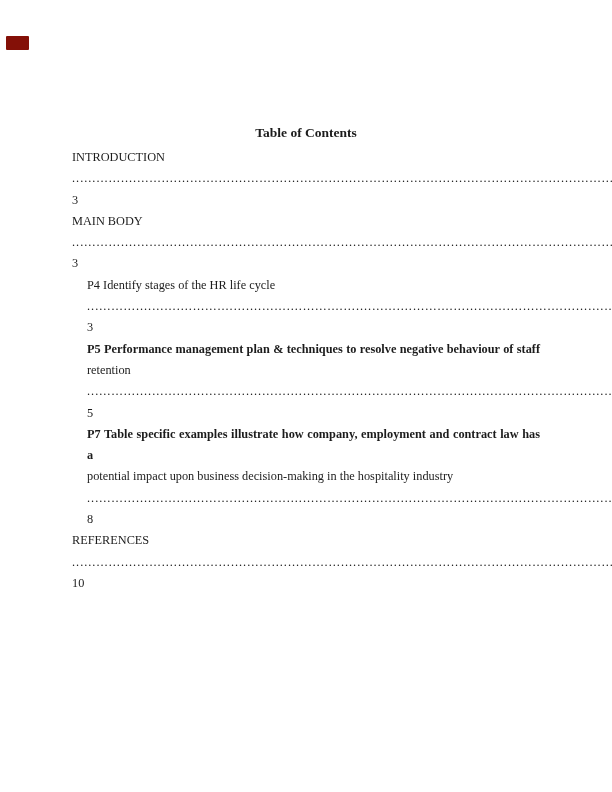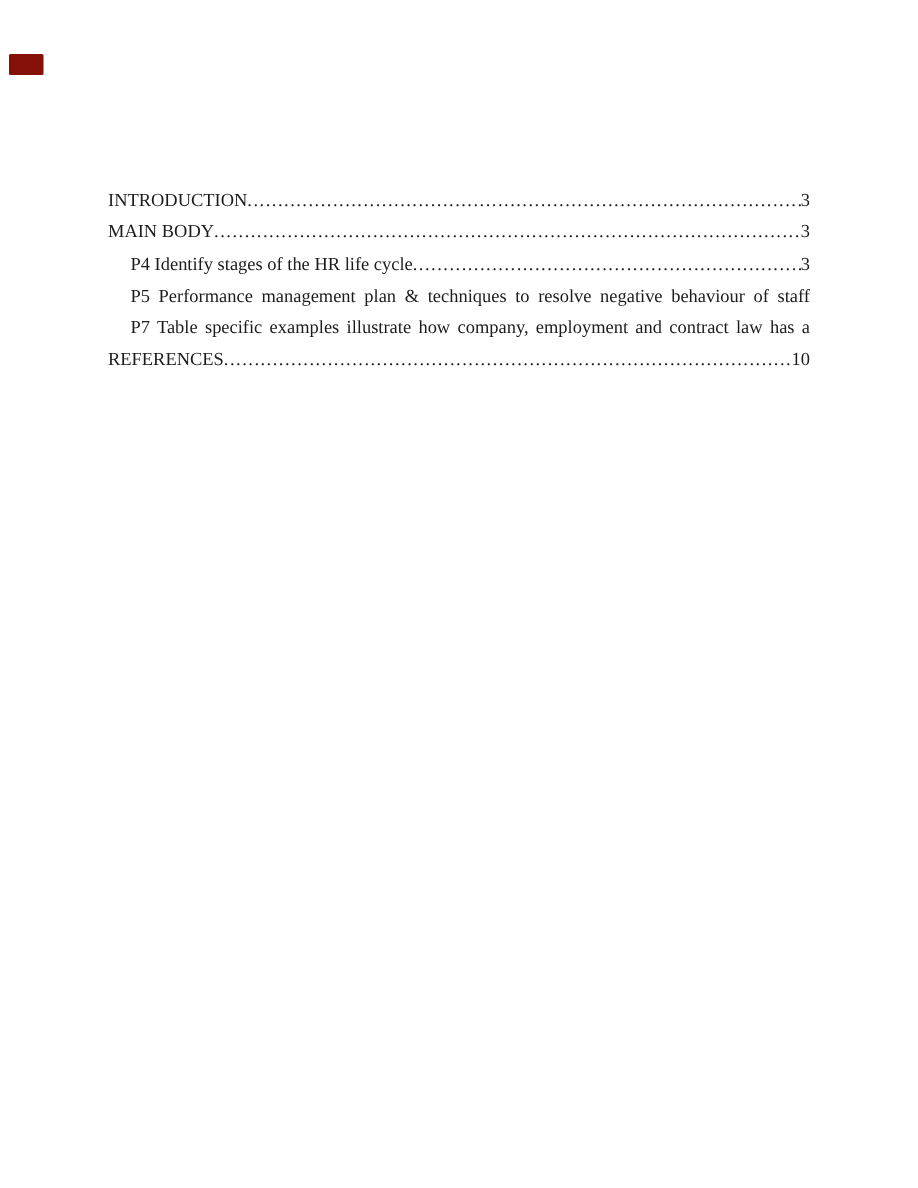--- a/index.html
+++ b/index.html
@@ -38,50 +38,52 @@
     text-align: center;
     margin: 0 0 5px 0;
   }
   .rows {
     font-size: 12.3px;
     line-height: 21.3px;
   }
   .row {
     display: flex;
     align-items: baseline;
+    flex-direction: column;
   }
   .row.indent { margin-left: 15px; }
   .row-text { white-space: nowrap; flex: 0 0 auto; }
   .leader {
     flex: 1 1 auto;
     min-width: 0;
     overflow: hidden;
     white-space: nowrap;
     letter-spacing: 1px;
   }
   .leader::after {
     content: "..........................................................................................................................................................................";
   }
   .pagenum { white-space: nowrap; flex: 0 0 auto; }
   .jrow {
     text-align: justify;
     text-align-last: justify;
     text-justify: inter-word;
   }
-  .jrow.indent { margin-left: 15px; }
+  .jrow.indent { margin-left: 15px; font-weight: bold; }
 </style>
 </head>
 <body>
 
 <div class="page">
 
   <div class="corner-stamp" style="background: rgb(132, 16, 7);"></div>
 
   <div class="content">
 
+    <h1 class="toc-title">Table of Contents</h1>
 
     <div class="rows">
 
       <div class="row">
         <span class="row-text">INTRODUCTION</span>
         <span class="leader"></span>
         <span class="pagenum">3</span>
       </div>
 
       <div class="row">
@@ -91,24 +93,34 @@
       </div>
 
       <div class="row indent">
         <span class="row-text">P4 Identify stages of the HR life cycle</span>
         <span class="leader"></span>
         <span class="pagenum">3</span>
       </div>
 
       <div class="jrow indent">P5 Performance management plan &amp; techniques to resolve negative behaviour of staff</div>
 
+      <div class="row indent">
+        <span class="row-text">retention</span>
+        <span class="leader"></span>
+        <span class="pagenum">5</span>
+      </div>
 
 
       <div class="jrow indent">P7 Table specific examples illustrate how company, employment and contract law has a</div>
 
+      <div class="row indent">
+        <span class="row-text">potential impact upon business decision-making in the hospitality industry </span>
+        <span class="leader"></span>
+        <span class="pagenum">8</span>
+      </div>
 
 
       <div class="row">
         <span class="row-text">REFERENCES</span>
         <span class="leader"></span>
         <span class="pagenum">10</span>
       </div>
 
     </div>
   </div>

